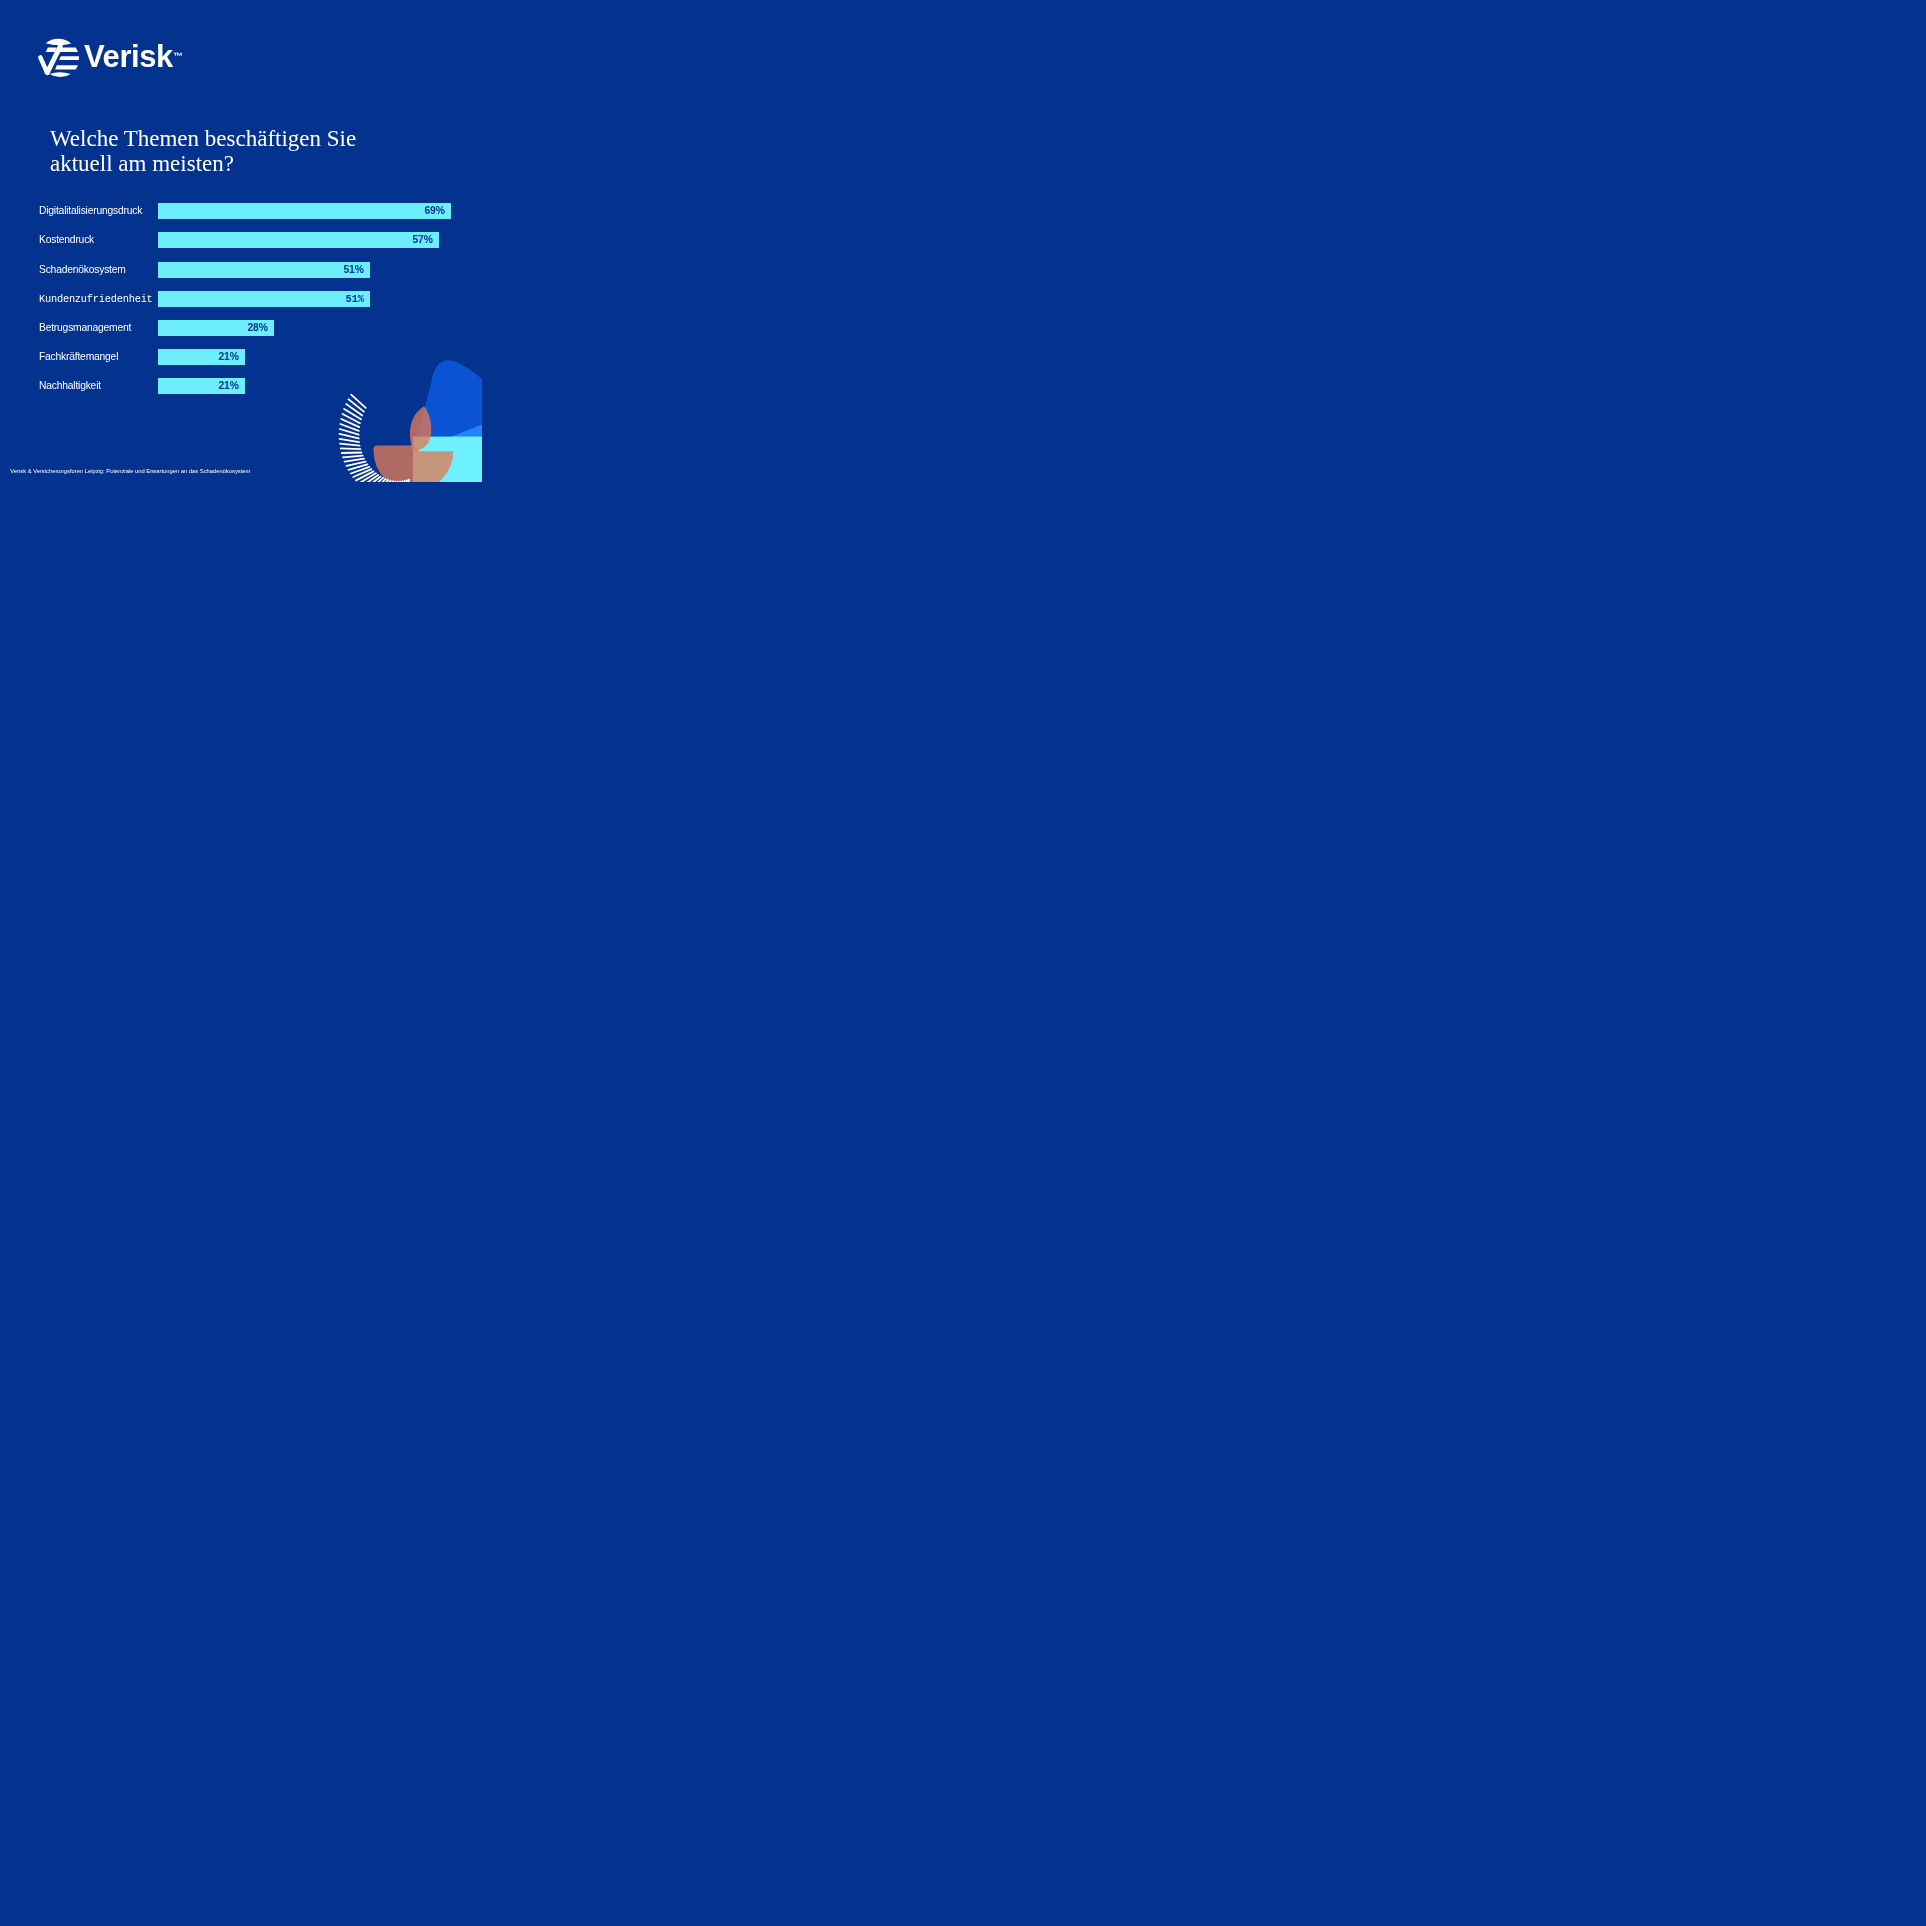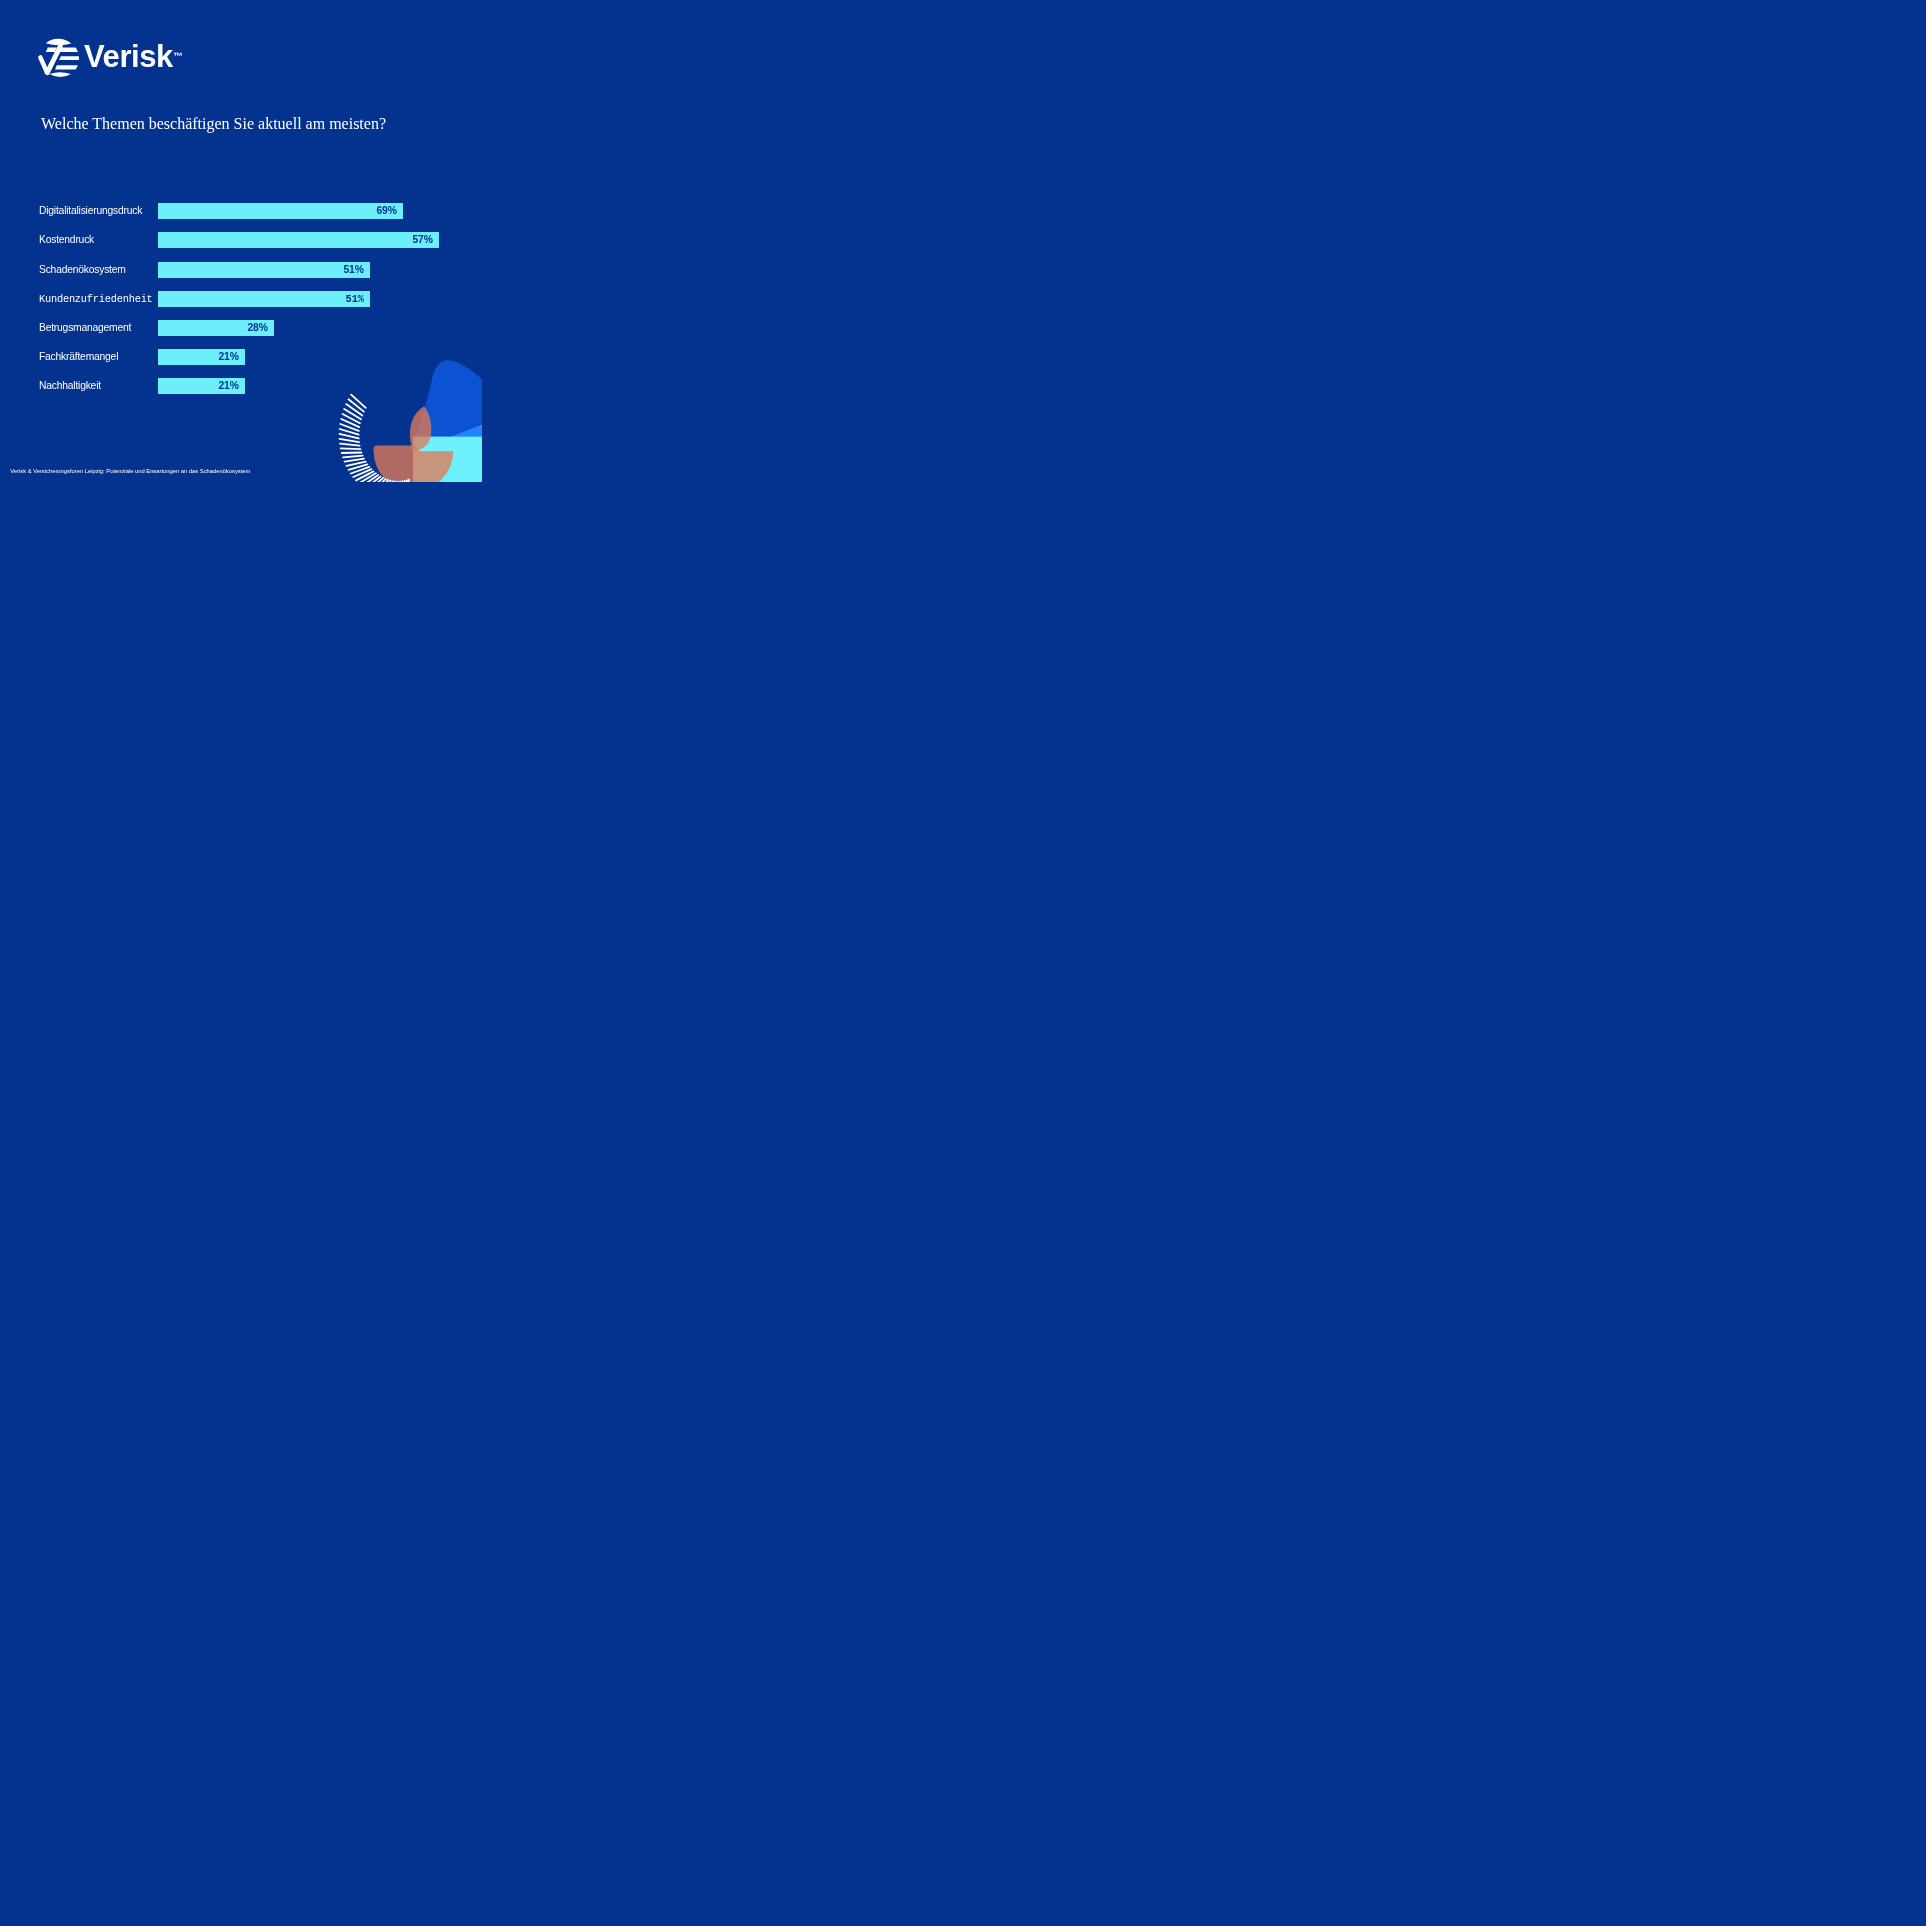--- a/index.html
+++ b/index.html
@@ -5,23 +5,23 @@
   html,body{margin:0;padding:0;background:#04338F;}
   .page{position:relative;width:482px;height:482px;overflow:hidden;background:#04338F;
         font-family:"Liberation Sans",sans-serif;}
   
   .logo{position:absolute;left:38px;top:38px;height:41px;}
   .logo svg{display:block;}
   .wordmark{position:absolute;left:84px;top:41px;font-family:"Liberation Sans",sans-serif;
             font-weight:bold;font-size:31px;line-height:31px;color:#FFFFFF;letter-spacing:-0.4px;}
   .tm{position:absolute;left:173px;top:50px;font-size:9.4px;color:#FFFFFF;font-weight:bold;letter-spacing:0;}
   
-  .title{position:absolute;left:39px;top:115px;width:347px;margin:0;
+  .title{position:absolute;left:39px;top:115px;width:347px;margin:11px;
          font-family:"Liberation Serif",serif;font-weight:400;
-         font-size:16px;line-height:1.1;color:#FFFFFF;text-align:right;}
+         font-size:23px;line-height:1.1;color:#FFFFFF;}
   
   .chart{position:absolute;left:0;top:0;width:482px;height:482px;}
   .row{position:absolute;left:0;height:16.3px;width:482px;}
   .bar-label{position:absolute;left:39px;top:0;width:126px;height:16.3px;line-height:16.7px;
              color:#FFFFFF;font-size:10.3px;letter-spacing:-0.2px;white-space:nowrap;}
   .bar{position:absolute;left:158px;top:0;height:16.3px;background:#6CEFFB;}
   .bar-value{position:absolute;right:6px;top:0;height:16.3px;line-height:16.7px;
              font-size:10.3px;font-weight:bold;color:#04338F;}
   
   .footer{position:absolute;left:10.3px;top:468px;color:#FFFFFF;font-size:5.8px;letter-spacing:0;}
@@ -100,21 +100,21 @@
     </svg>
   </div>
   <div class="wordmark">Verisk</div>
   <div class="tm">™</div>
 
   <h1 class="title">Welche Themen beschäftigen Sie aktuell am meisten?</h1>
 
   <div class="chart" id="chart">
       <div class="row" style="top: 203px;">
         <div class="bar-label">Digitalitalisierungsdruck</div>
-        <div class="bar" style="width: 245px; background: rgb(108, 239, 251);">
+        <div class="bar" style="width: 245px; background: rgb(108, 239, 251); padding-left: 48px;">
           <span class="bar-value" style="color: rgb(4, 51, 143);">69%</span>
         </div>
       </div>
       <div class="row" style="top: 232px;">
         <div class="bar-label">Kostendruck</div>
         <div class="bar" style="width: 281px; background: rgb(108, 239, 251);">
           <span class="bar-value" style="color: rgb(4, 51, 143);">57%</span>
         </div>
       </div>
       <div class="row" style="top: 262px;">

